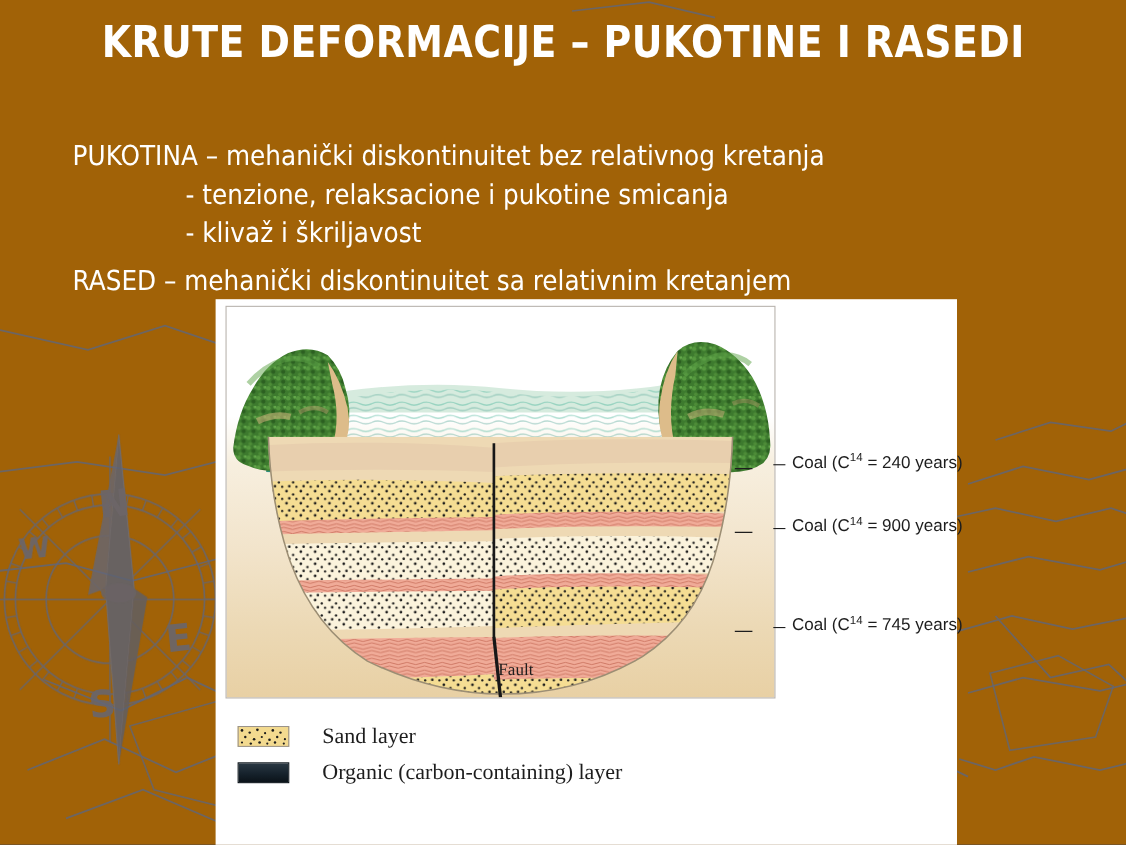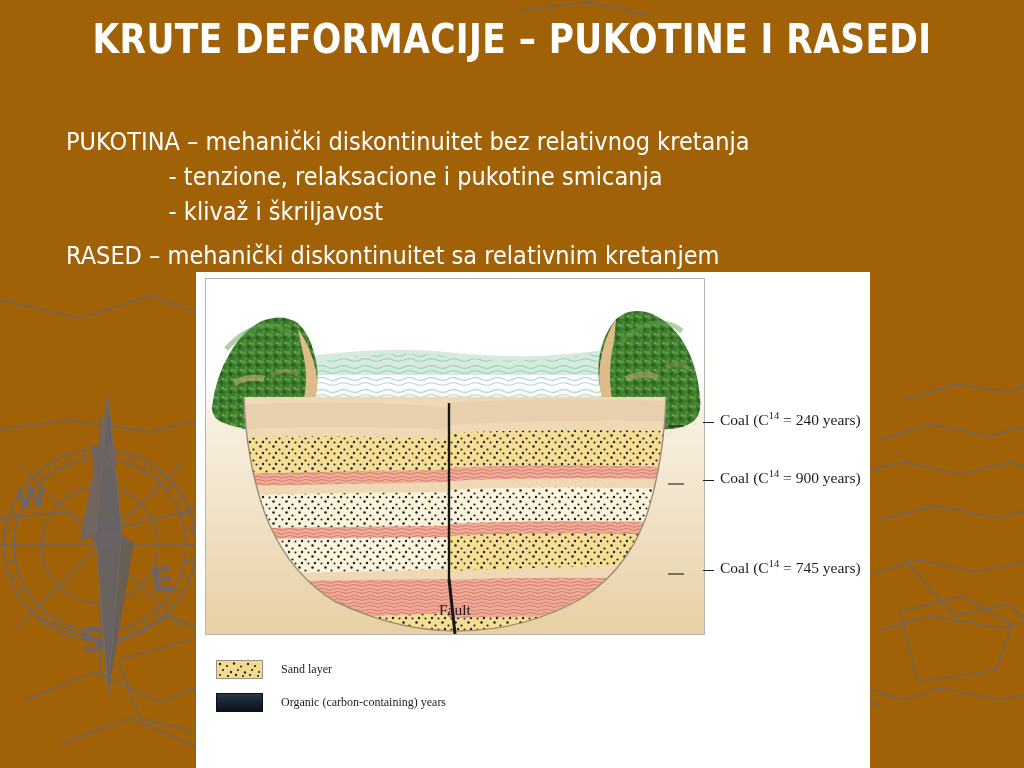--- a/index.html
+++ b/index.html
@@ -88,21 +88,21 @@
       #e8d0a4 100%);
     overflow: hidden;
     box-sizing: border-box;
   }
   .geo-svg { position: absolute; left: 0; top: 0; }
 
   
   .coal-label {
     position: absolute;
     color: #1d1d1d;
-    font-family: Liberation Serif, serif;
+    font-family: Liberation Sans, sans-serif;
     font-size: 15.5px;
     white-space: nowrap;
     text-align: right;
   }
   .coal-label .dash {
     display: inline-block;
     width: 11px;
     height: 1px;
     background: #1d1d1d;
     vertical-align: middle;
@@ -137,22 +137,23 @@
   .swatch.sand  { background: #f3da8f; }
   .swatch.clay  { background: #f3b7a5; }
   .swatch.organic {
     background: linear-gradient(180deg, #2a3843 0%, #16222c 55%, #0b1319 100%);
     border-color: #0b1319;
   }
   .swatch svg { position: absolute; left: 0; top: 0; }
   .legend-label {
     color: #1d1d1d;
     font-family: "Liberation Serif", serif;
-    font-size: 12px;
+    font-size: 20px;
     white-space: nowrap;
+    margin-left: 12px;
   }
 </style>
 </head>
 <body>
 
 <div id="slide">
 
   <div class="watermark">
     <svg viewBox="0 0 1024 768" xmlns="http://www.w3.org/2000/svg">
       <g stroke="#626675" stroke-width="1.6" fill="none" opacity="0.85">
@@ -433,21 +434,21 @@
         <line x1="243" y1="300" x2="249" y2="355" stroke="#171717" stroke-width="3"></line>
 
         <g stroke="#1d1d1d" stroke-width="1.1">
           <line x1="462" y1="147" x2="478" y2="147"></line>
           <line x1="462" y1="205" x2="478" y2="205"></line>
           <line x1="462" y1="295" x2="478" y2="295"></line>
         </g>
       </svg>
 
       <div style="position:absolute; left:0; top:322px; width:498px; text-align:center;
-                  font-family:'Liberation Serif', serif; font-size:15.5px; color:#1d1d1d;">Fault</div>
+                  font-family:'Liberation Serif', serif; font-size:15.5px; color:#1d1d1d;padding-left:14px;">Fault</div>
     </div>
 
     <div class="coal-label" style="left:507px; top:138px;">
       <span class="dash"></span><span>Coal (C</span><sup>14</sup><span> = 240 years)</span>
     </div>
 
     <div class="coal-label" style="left:507px; top:196px;">
       <span class="dash"></span><span>Coal (C</span><sup>14</sup><span> = 900 years)</span>
     </div>
 
@@ -482,19 +483,19 @@
                 <circle cx="41" cy="15" r="1"></circle>
             </g>
           </svg>
         </span>
         <span class="legend-label">Sand layer</span>
       </div>
 
 
       <div class="legend-row">
         <span class="swatch organic"></span>
-        <span class="legend-label">Organic (carbon-containing) years</span>
+        <span class="legend-label">Organic (carbon-containing) layer</span>
       </div>
 
     </div>
   </div>
 
 </div>
 
 </body></html>

